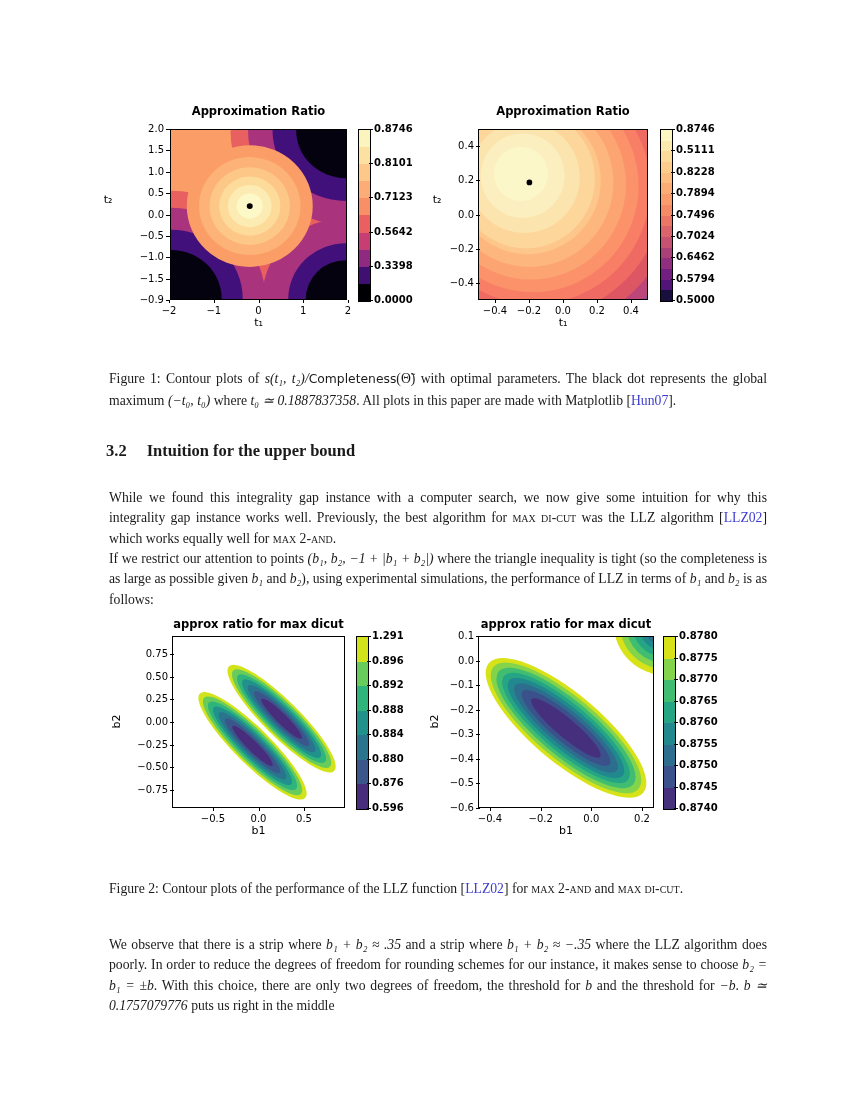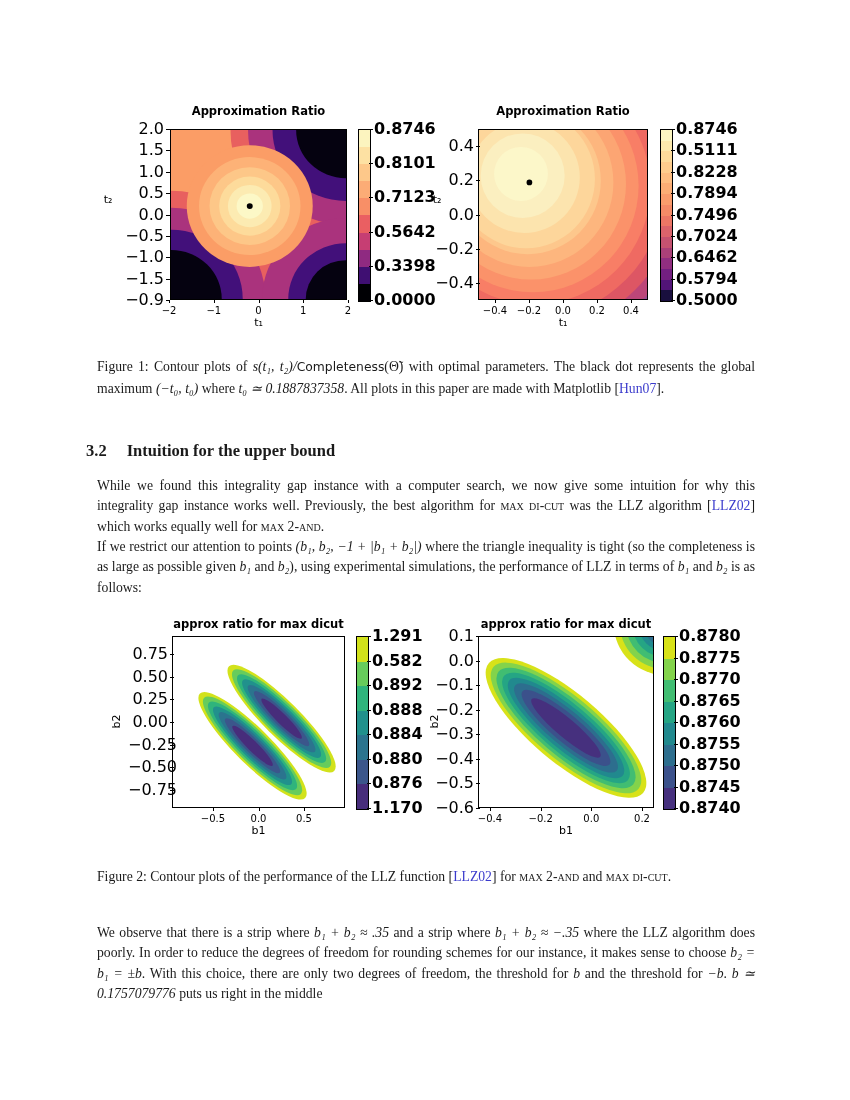--- a/index.html
+++ b/index.html
@@ -4,37 +4,37 @@
 <style>
   html,body{margin:0;padding:0;background:#ffffff;}
   .page{position:relative;width:850px;height:1100px;background:#ffffff;overflow:hidden;
         font-family:"Liberation Serif",serif;color:#1a1a1a;}
   
   .ptitle{position:absolute;font-family:"DejaVu Sans",sans-serif;font-weight:bold;
           font-size:11.5px;text-align:center;color:#000;}
   .plot{position:absolute;border:1px solid #000;box-sizing:border-box;overflow:hidden;}
   .plot svg{display:block;width:100%;height:100%;}
   .yticks,.cbticks{position:absolute;display:flex;flex-direction:column;justify-content:space-between;
-          font-family:"DejaVu Sans",sans-serif;font-size:16px;color:#000;}
+          font-family:"DejaVu Sans",sans-serif;font-size:10px;color:#000;}
   .yticks span{display:block;width:100%;height:14px;line-height:14px;text-align:right;position:relative;}
   .yticks span::after{content:'';position:absolute;right:-6px;top:50%;width:4px;height:1px;background:#000;}
   .cbticks span{display:block;height:14px;line-height:14px;text-align:left;position:relative;font-weight:bold;}
   .cbticks span::before{content:'';position:absolute;left:-5px;top:50%;width:4px;height:1px;background:#000;}
   .xticks{position:absolute;display:flex;justify-content:space-between;
           font-family:"DejaVu Sans",sans-serif;font-size:10px;color:#000;}
   .xticks span{display:block;text-align:center;position:relative;height:13px;line-height:15px;}
   .xticks span::before{content:'';position:absolute;left:50%;top:-3px;width:1px;height:3px;background:#000;}
   .xt44 span{width:44px;} .xt34 span{width:34px;} .xt40 span{width:40px;}
   .axlab{position:absolute;font-family:"DejaVu Sans",sans-serif;font-size:11px;color:#000;text-align:center;}
   .ital{}
   .rot{transform:rotate(-90deg);transform-origin:center;}
   .cbar{position:absolute;border:1px solid #000;box-sizing:content-box;display:flex;flex-direction:column;}
   .cbar div{flex:1;}
   
-  .body{position:absolute;width:658px;font-size:13.7px;line-height:20.4px;text-align:justify;margin:0;}
+  .body{position:absolute;width:658px;font-size:13.7px;line-height:20.4px;text-align:justify;margin:12px;}
   .cap{line-height:21px;}
   .math{font-style:italic;}
   .msf{font-family:"DejaVu Sans",sans-serif;font-size:0.9em;font-style:normal;}
   .sc{font-variant:small-caps;}
   .cite{color:#3b3bcc;text-decoration:none;cursor:pointer;}
   .heading{position:absolute;font-weight:bold;font-size:16.5px;margin:0;}
   .heading .hnum{display:inline-block;margin-right:20px;}
   .pageno{position:absolute;left:0;width:850px;text-align:center;font-size:13.5px;}
 </style>
 </head>
@@ -172,21 +172,21 @@
         <span>0.7496</span>
         <span>0.7024</span>
         <span>0.6462</span>
         <span>0.5794</span>
         <span>0.5000</span>
       </div>
   </div>
 
   <p class="body cap" style="left:97px;top:356px;"><span>Figure 1:  Contour plots of </span><span class="math">s(t₁, t₂)/</span><span class="msf">Completeness</span><span>(Θ̃)</span><span> with optimal parameters.  The black dot represents the global maximum </span><span class="math">(−t₀, t₀)</span><span> where </span><span class="math">t₀ ≃ 0.1887837358</span><span>. All plots in this paper are made with Matplotlib [</span><a class="cite">Hun07</a><span>].</span></p>
 
-  <h2 class="heading" style="left:86px;top:441px;"><span class="hnum">3.2</span><span>Intuition for the upper bound</span></h2>
+  <h2 class="heading" style="left:106px;top:441px;"><span class="hnum">3.2</span><span>Intuition for the upper bound</span></h2>
 
   <p class="body" style="left:97px;top:476px;"><span>While we found this integrality gap instance with a computer search, we now give some intuition for why this integrality gap instance works well. Previously, the best algorithm for </span><span class="sc">max di-cut</span><span> was the LLZ algorithm [</span><a class="cite">LLZ02</a><span>] which works equally well for </span><span class="sc">max 2-and</span><span>.</span></p>
 
   <p class="body" style="left:97px;top:537px;"><span>If we restrict our attention to points </span><span class="math">(b₁, b₂, −1 + |b₁ + b₂|)</span><span> where the triangle inequality is tight (so the completeness is as large as possible given </span><span class="math">b₁</span><span> and </span><span class="math">b₂</span><span>), using experimental simulations, the performance of LLZ in terms of </span><span class="math">b₁</span><span> and </span><span class="math">b₂</span><span> is as follows:</span></p>
 
   <div>
 
     <div class="ptitle" style="left:172px;top:617px;width:173px;">approx ratio for max dicut</div>
     <div class="plot" style="left:172px;top:636px;width:173px;height:172px;">
       <svg viewBox="0 0 200 200" preserveAspectRatio="none">
@@ -231,27 +231,27 @@
         <div style="background: rgb(210, 226, 27);"></div>
         <div style="background: rgb(103, 204, 92);"></div>
         <div style="background: rgb(47, 180, 124);"></div>
         <div style="background: rgb(33, 145, 140);"></div>
         <div style="background: rgb(43, 116, 142);"></div>
         <div style="background: rgb(59, 86, 139);"></div>
         <div style="background: rgb(71, 45, 123);"></div>
       </div>
     <div class="cbticks" style="left:372px;top:629px;height:186px;">
         <span>1.291</span>
-        <span>0.582</span>
+        <span>0.896</span>
         <span>0.892</span>
         <span>0.888</span>
         <span>0.884</span>
         <span>0.880</span>
         <span>0.876</span>
-        <span>1.170</span>
+        <span>0.596</span>
       </div>
 
     <div class="ptitle" style="left:478px;top:617px;width:176px;">approx ratio for max dicut</div>
     <div class="plot" style="left:478px;top:636px;width:176px;height:172px;">
       <svg viewBox="0 0 200 200" preserveAspectRatio="none">
         <rect width="200" height="200" fill="#ffffff"></rect>
         <g transform="translate(100,107) rotate(40.8)">
           <ellipse rx="117" ry="40" fill="#d8e219"></ellipse>
           <ellipse rx="110" ry="36" fill="#83d34b"></ellipse>
           <ellipse rx="102" ry="32" fill="#41bd72"></ellipse>

